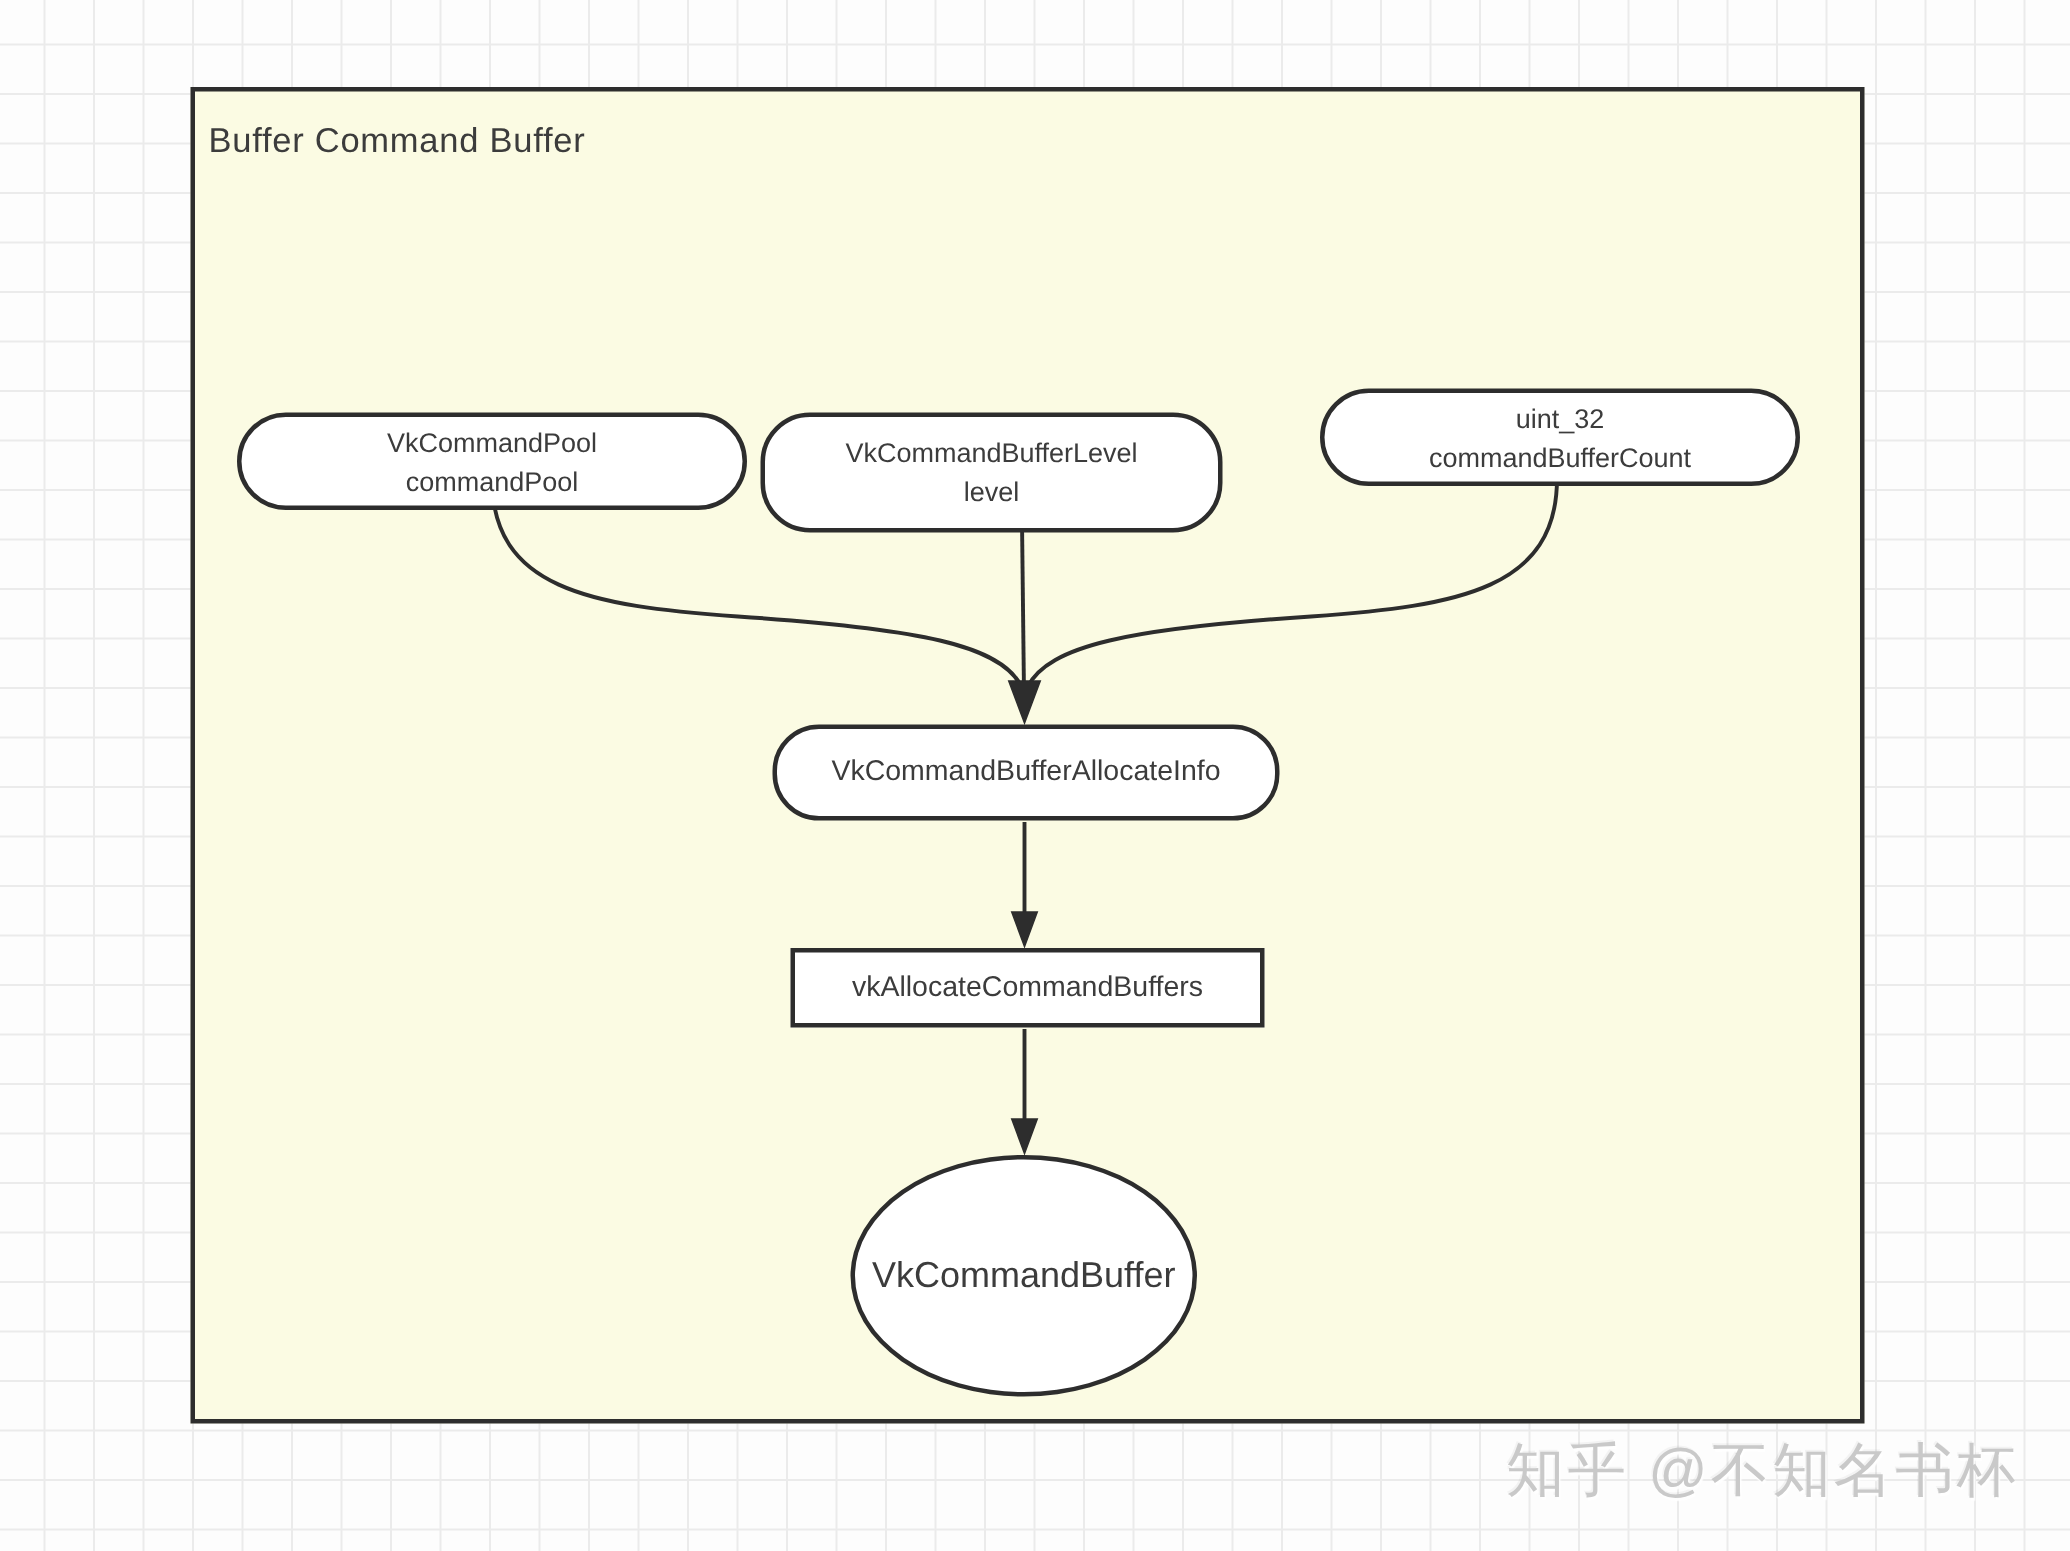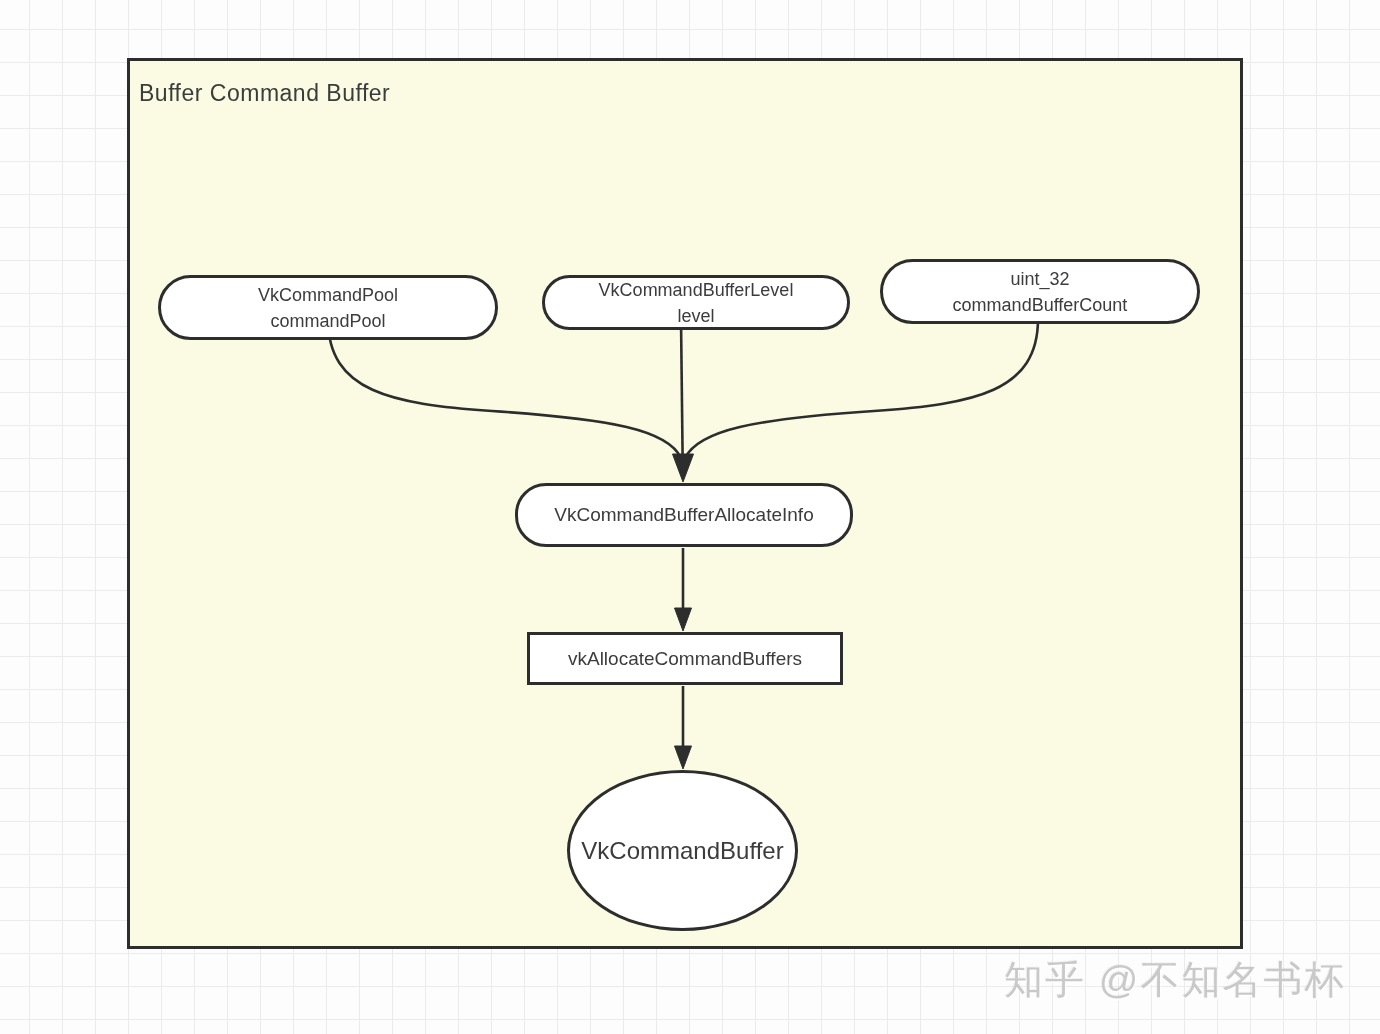--- a/index.html
+++ b/index.html
@@ -46,21 +46,21 @@
     flex-direction:column;
     align-items:center;
     justify-content:center;
     text-align:center;
     font-size:18px;
     line-height:26px;
     z-index:3;
   }
   .pill{border-radius:33px;margin-top:21px;}
   .node-command-pool   {left:158px; top:254px; width:340px; height:65px;}
-  .node-buffer-level   {left:542px; top:254px; width:308px; height:55px;}
+  .node-buffer-level   {left:507px; top:254px; width:308px; height:80px;}
   .node-buffer-count   {left:880px; top:238px; width:320px; height:65px;}
   .node-allocate-info  {left:515px; top:483px; width:338px; height:64px; border-radius:31px; font-size:19px;}
   .node-allocate-call  {left:527px; top:632px; width:316px; height:53px; font-size:19px;text-align:center;}
   .node-command-buffer {left:567px; top:770px; width:231px; height:161px; border-radius:50%; font-size:24px;}
   .edges{
     position:absolute;
     left:0; top:0;
     width:1380px; height:1034px;
     z-index:2;
     pointer-events:none;

